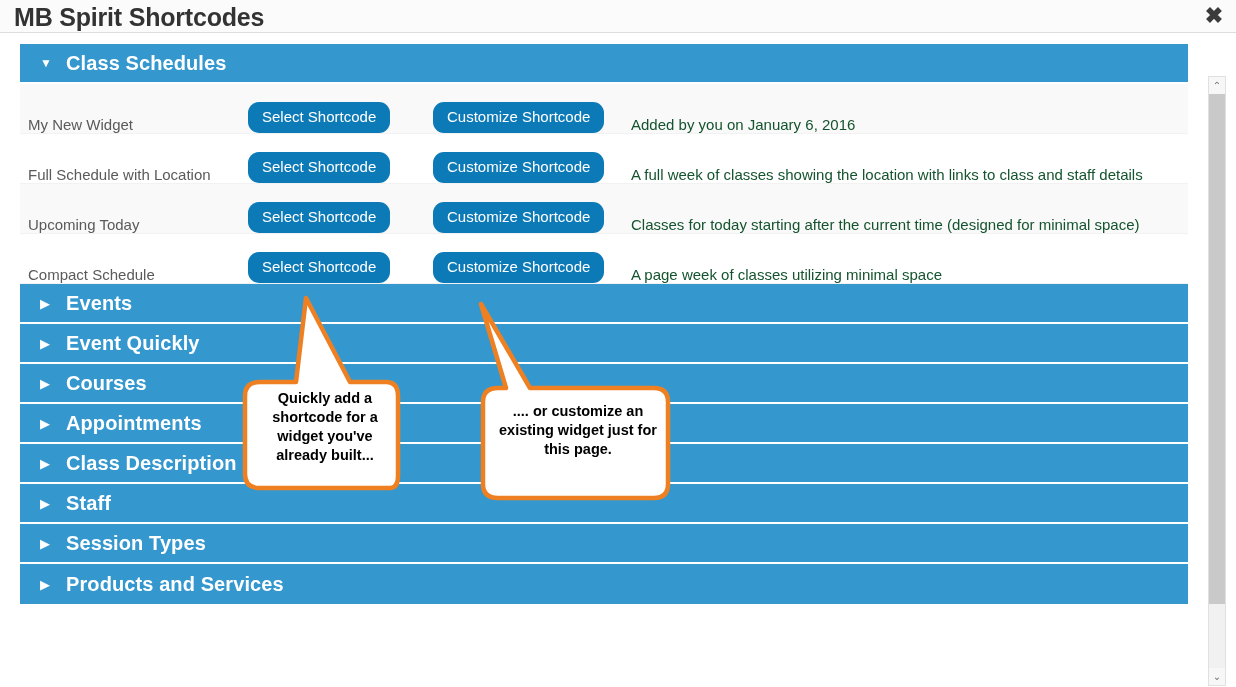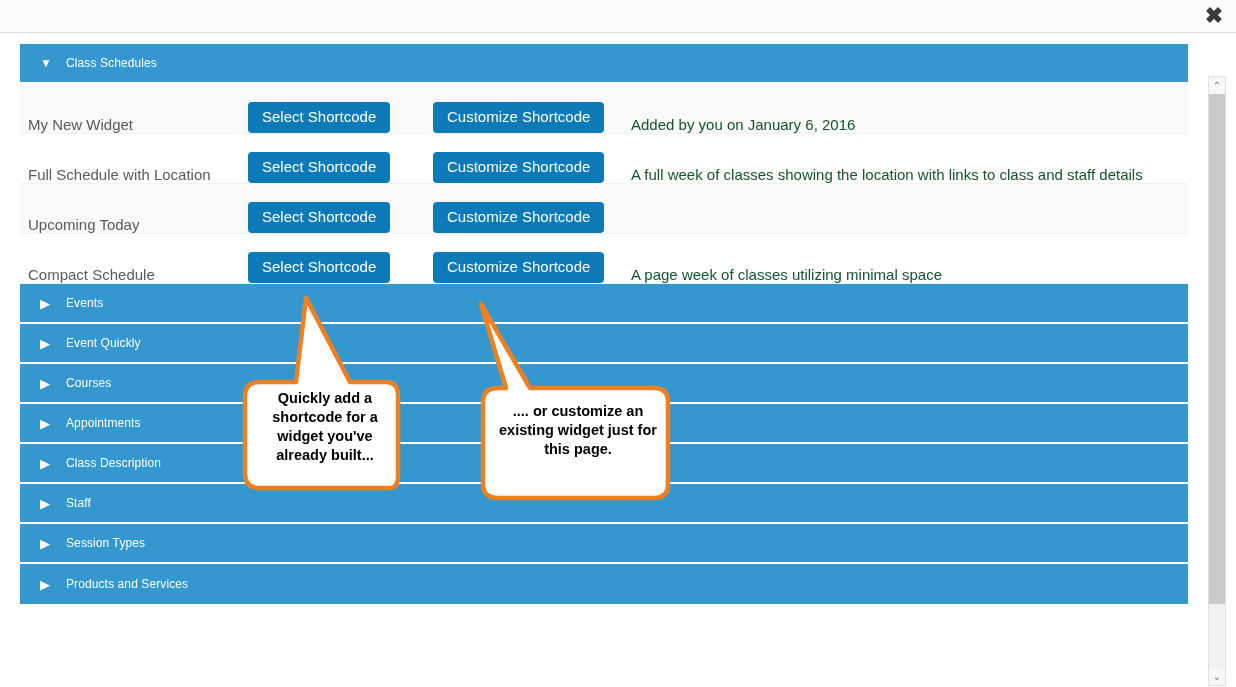--- a/index.html
+++ b/index.html
@@ -80,22 +80,22 @@
     margin-left: 20px;
     margin-right: 6px;
     color: #ffffff;
     font-size: 13px;
     line-height: 1;
     text-align: left;
   }
   .sec-arrow.open { font-size: 12px; }
   .sec-label {
     color: #ffffff;
-    font-size: 12px;
-    font-weight: normal;
+    font-size: 20px;
+    font-weight: bold;
     letter-spacing: 0.1px;
     white-space: nowrap;
   }
 
   
   #rows { width: 1168px; }
   .wrow {
     position: relative;
     width: 1168px;
     height: 50px;
@@ -115,21 +115,21 @@
     overflow: hidden;
   }
   .wbtn-cell { width: 185px; }
   .wbtn {
     display: inline-block;
     background: #0d7ab8;
     color: #ffffff;
     font-size: 15px;
     padding: 7px 14px 8px 14px;
     border: none;
-    border-radius: 4px;
+    border-radius: 11px;
     cursor: pointer;
     white-space: nowrap;
     font-family: "Liberation Sans", sans-serif;
     line-height: 1.1;
   }
   .wdesc {
     flex: 1;
     padding-left: 13px;
     font-size: 15px;
     color: #14532d;
@@ -194,20 +194,21 @@
     background: #f1f1f1;
     cursor: pointer;
   }
 </style>
 </head>
 <body>
 
 <div id="modal">
 
   <div id="titlebar">
+    <div id="modal-title">MB Spirit Shortcodes</div>
     <div id="close-btn">✖</div>
   </div>
 
   <div id="scroll-area">
     <div id="content">
 
       <div class="section-bar">
         <span class="sec-arrow open">▼</span>
         <span class="sec-label">Class Schedules</span>
       </div>
@@ -237,20 +238,21 @@
         </div>
 
         <div class="wrow odd">
           <div class="wname">Upcoming Today</div>
           <div class="wbtn-cell">
             <button class="wbtn">Select Shortcode</button>
           </div>
           <div class="wbtn-cell">
             <button class="wbtn">Customize Shortcode</button>
           </div>
+          <div class="wdesc">Classes for today starting after the current time (designed for minimal space)</div>
         </div>
 
         <div class="wrow">
           <div class="wname">Compact Schedule</div>
           <div class="wbtn-cell">
             <button class="wbtn">Select Shortcode</button>
           </div>
           <div class="wbtn-cell">
             <button class="wbtn">Customize Shortcode</button>
           </div>

